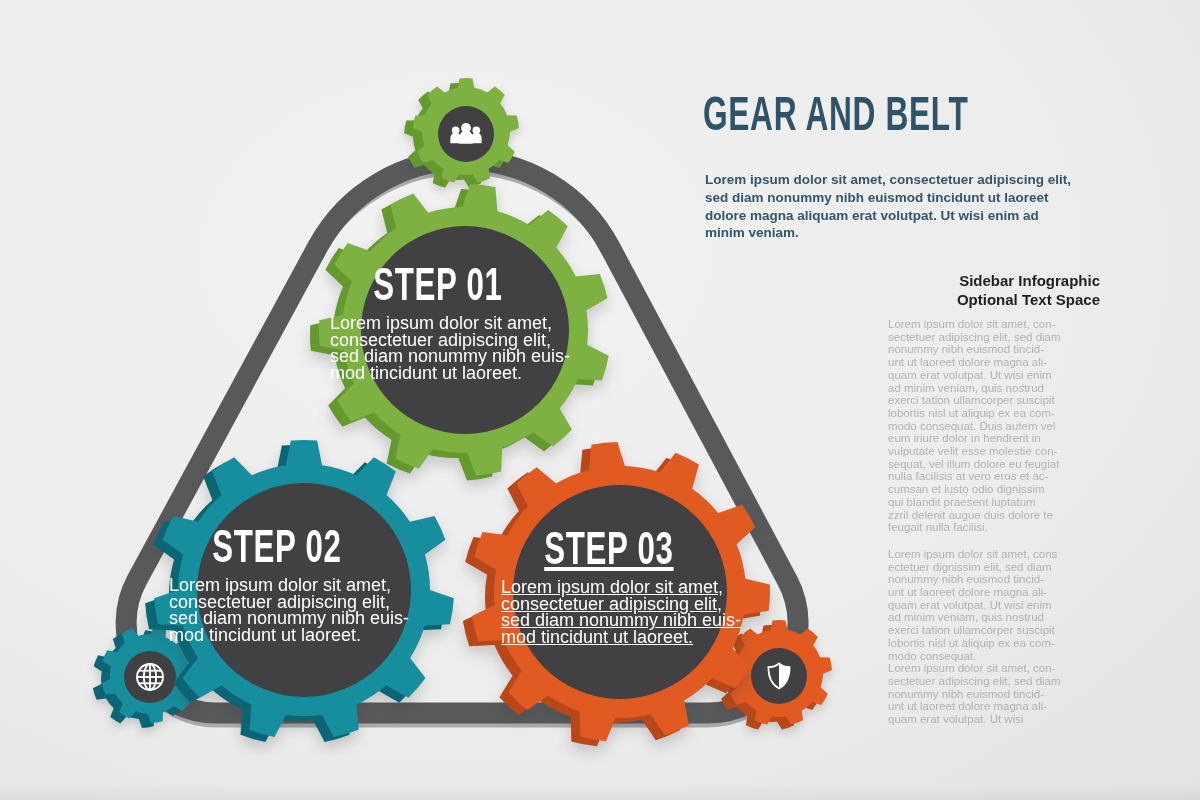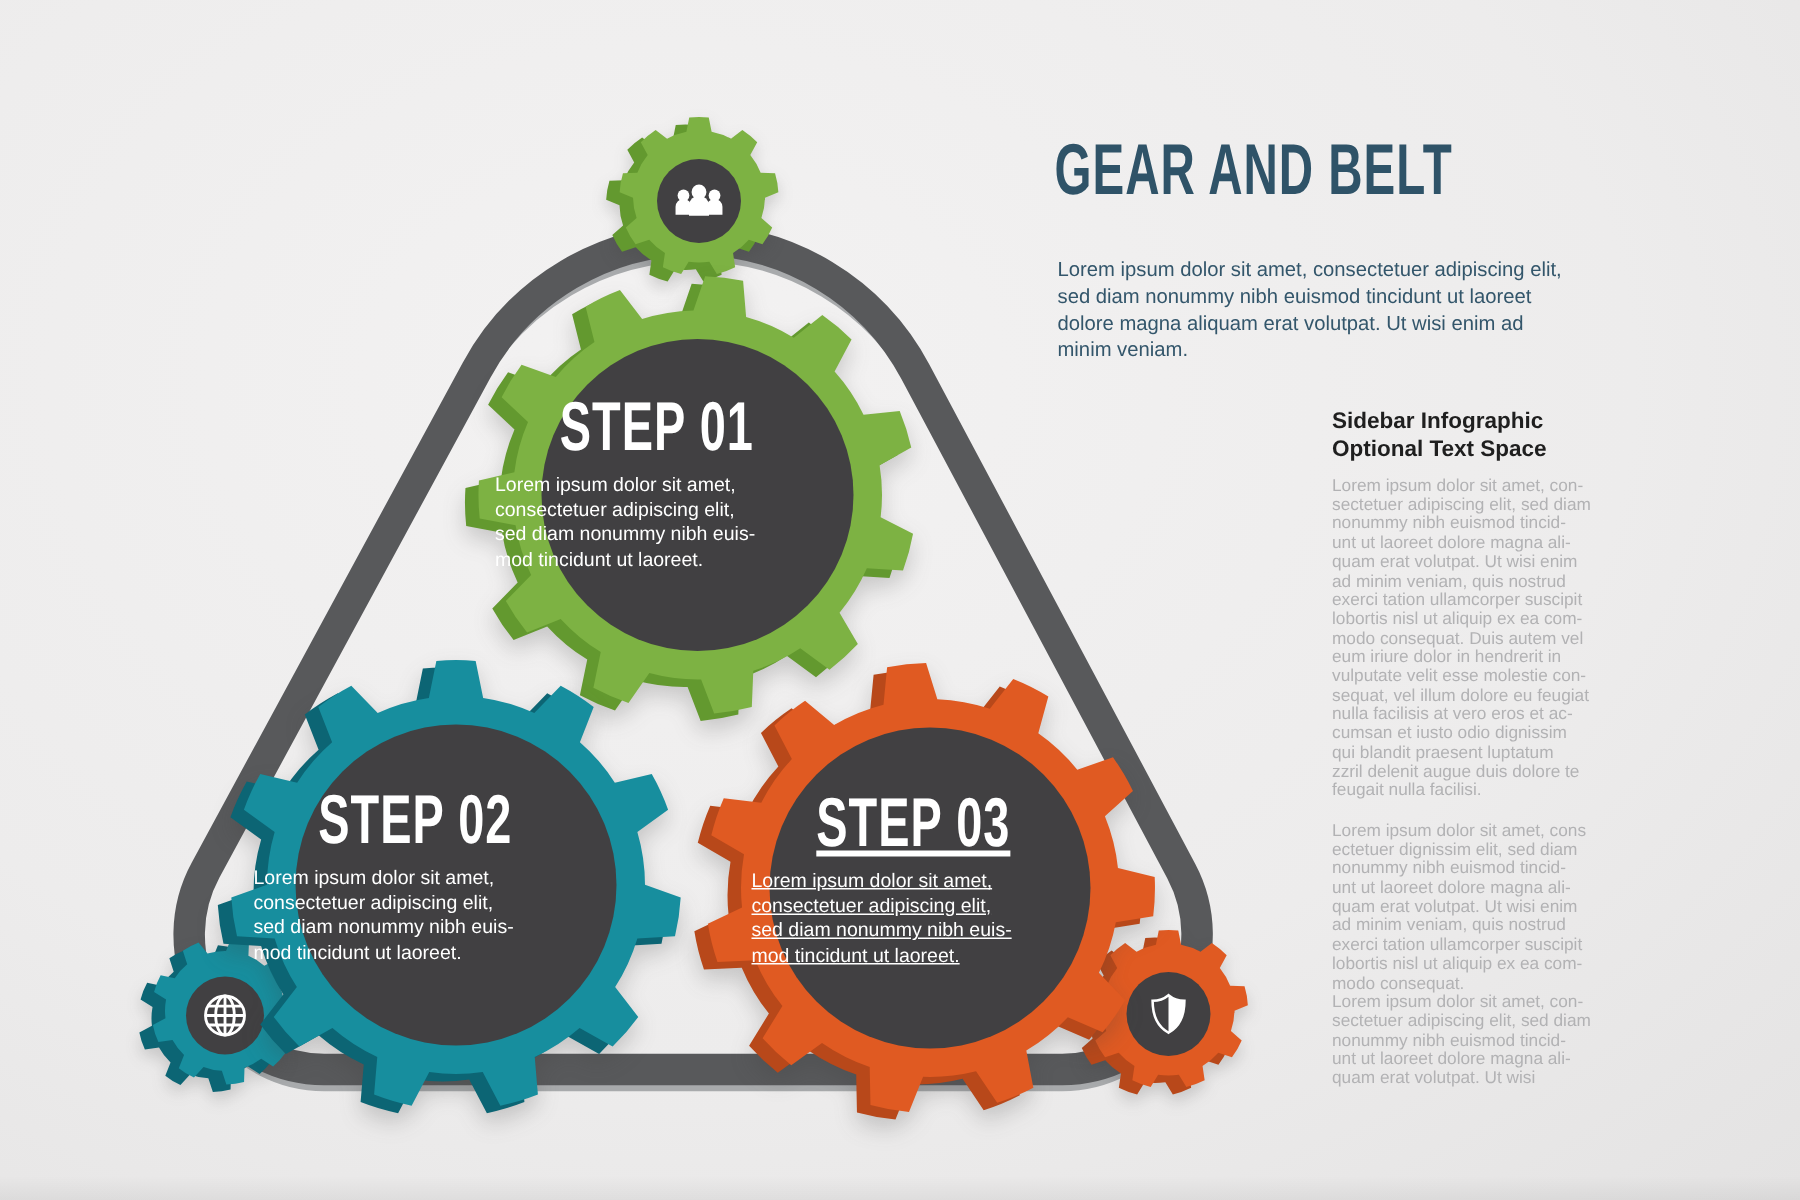--- a/index.html
+++ b/index.html
@@ -16,21 +16,21 @@
   svg.gfx{position:absolute; left:0; top:0;}
   .gear-big{filter:drop-shadow(0 7px 7px rgba(60,60,60,0.22));}
   .gear-small{filter:drop-shadow(0 5px 5px rgba(60,60,60,0.20));}
 
   
   .step{position:absolute; width:270px; transform:translateX(-50%); color:#fff;}
   .step-title{
     font-size:46px; font-weight:bold; line-height:1.05; letter-spacing:1px;
     transform:scaleX(0.68); transform-origin:center top; white-space:nowrap;
   }
-  .step-body{font-size:13px; line-height:16.5px; margin-top:7px; white-space:pre-line;}
+  .step-body{font-size:18px; line-height:16.5px; margin-top:7px; white-space:pre-line;}
 
   
   .page-title{
     position:absolute; left:703px; top:90px; font-size:48px; font-weight:bold;
     line-height:1; letter-spacing:1px; transform:scaleX(0.66); transform-origin:left top;
     white-space:nowrap;
   }
   .page-subtitle{position:absolute; left:705px; top:146px; font-size:14px; font-weight:bold; letter-spacing:9px; white-space:nowrap;}
   .intro{position:absolute; left:705px; top:171px; font-size:13.5px; line-height:17.8px; white-space:pre-line;}
 
@@ -122,27 +122,27 @@
   </div>
   <div class="step" style="left: 636px; top: 524px; color: rgb(255, 255, 255); text-decoration: underline;">
     <div class="step-title">STEP 03</div>
     <div class="step-body">Lorem ipsum dolor sit amet,
 consectetuer adipiscing elit,
 sed diam nonummy nibh euis-
 mod tincidunt ut laoreet.</div>
   </div>
 
   <div class="page-title" style="color: rgb(47, 83, 104);">GEAR AND BELT</div>
-  <div class="intro" style="color: rgb(51, 86, 107);">Lorem ipsum dolor sit amet, consectetuer adipiscing elit,
+  <div class="intro" style="color: rgb(51, 86, 107); font-weight: bold;">Lorem ipsum dolor sit amet, consectetuer adipiscing elit,
 sed diam nonummy nibh euismod tincidunt ut laoreet
 dolore magna aliquam erat volutpat. Ut wisi enim ad
 minim veniam.</div>
 
   <div class="sidebar">
-    <div class="sidebar-heading" style="color: rgb(31, 31, 31);">Sidebar Infographic
+    <div class="sidebar-heading" style="color: rgb(31, 31, 31); text-align: right;">Sidebar Infographic
 Optional Text Space</div>
     <p class="sidebar-par gap" style="color: rgb(178, 178, 180);">Lorem ipsum dolor sit amet, con-
 sectetuer adipiscing elit, sed diam
 nonummy nibh euismod tincid-
 unt ut laoreet dolore magna ali-
 quam erat volutpat. Ut wisi enim
 ad minim veniam, quis nostrud
 exerci tation ullamcorper suscipit
 lobortis nisl ut aliquip ex ea com-
 modo consequat. Duis autem vel

